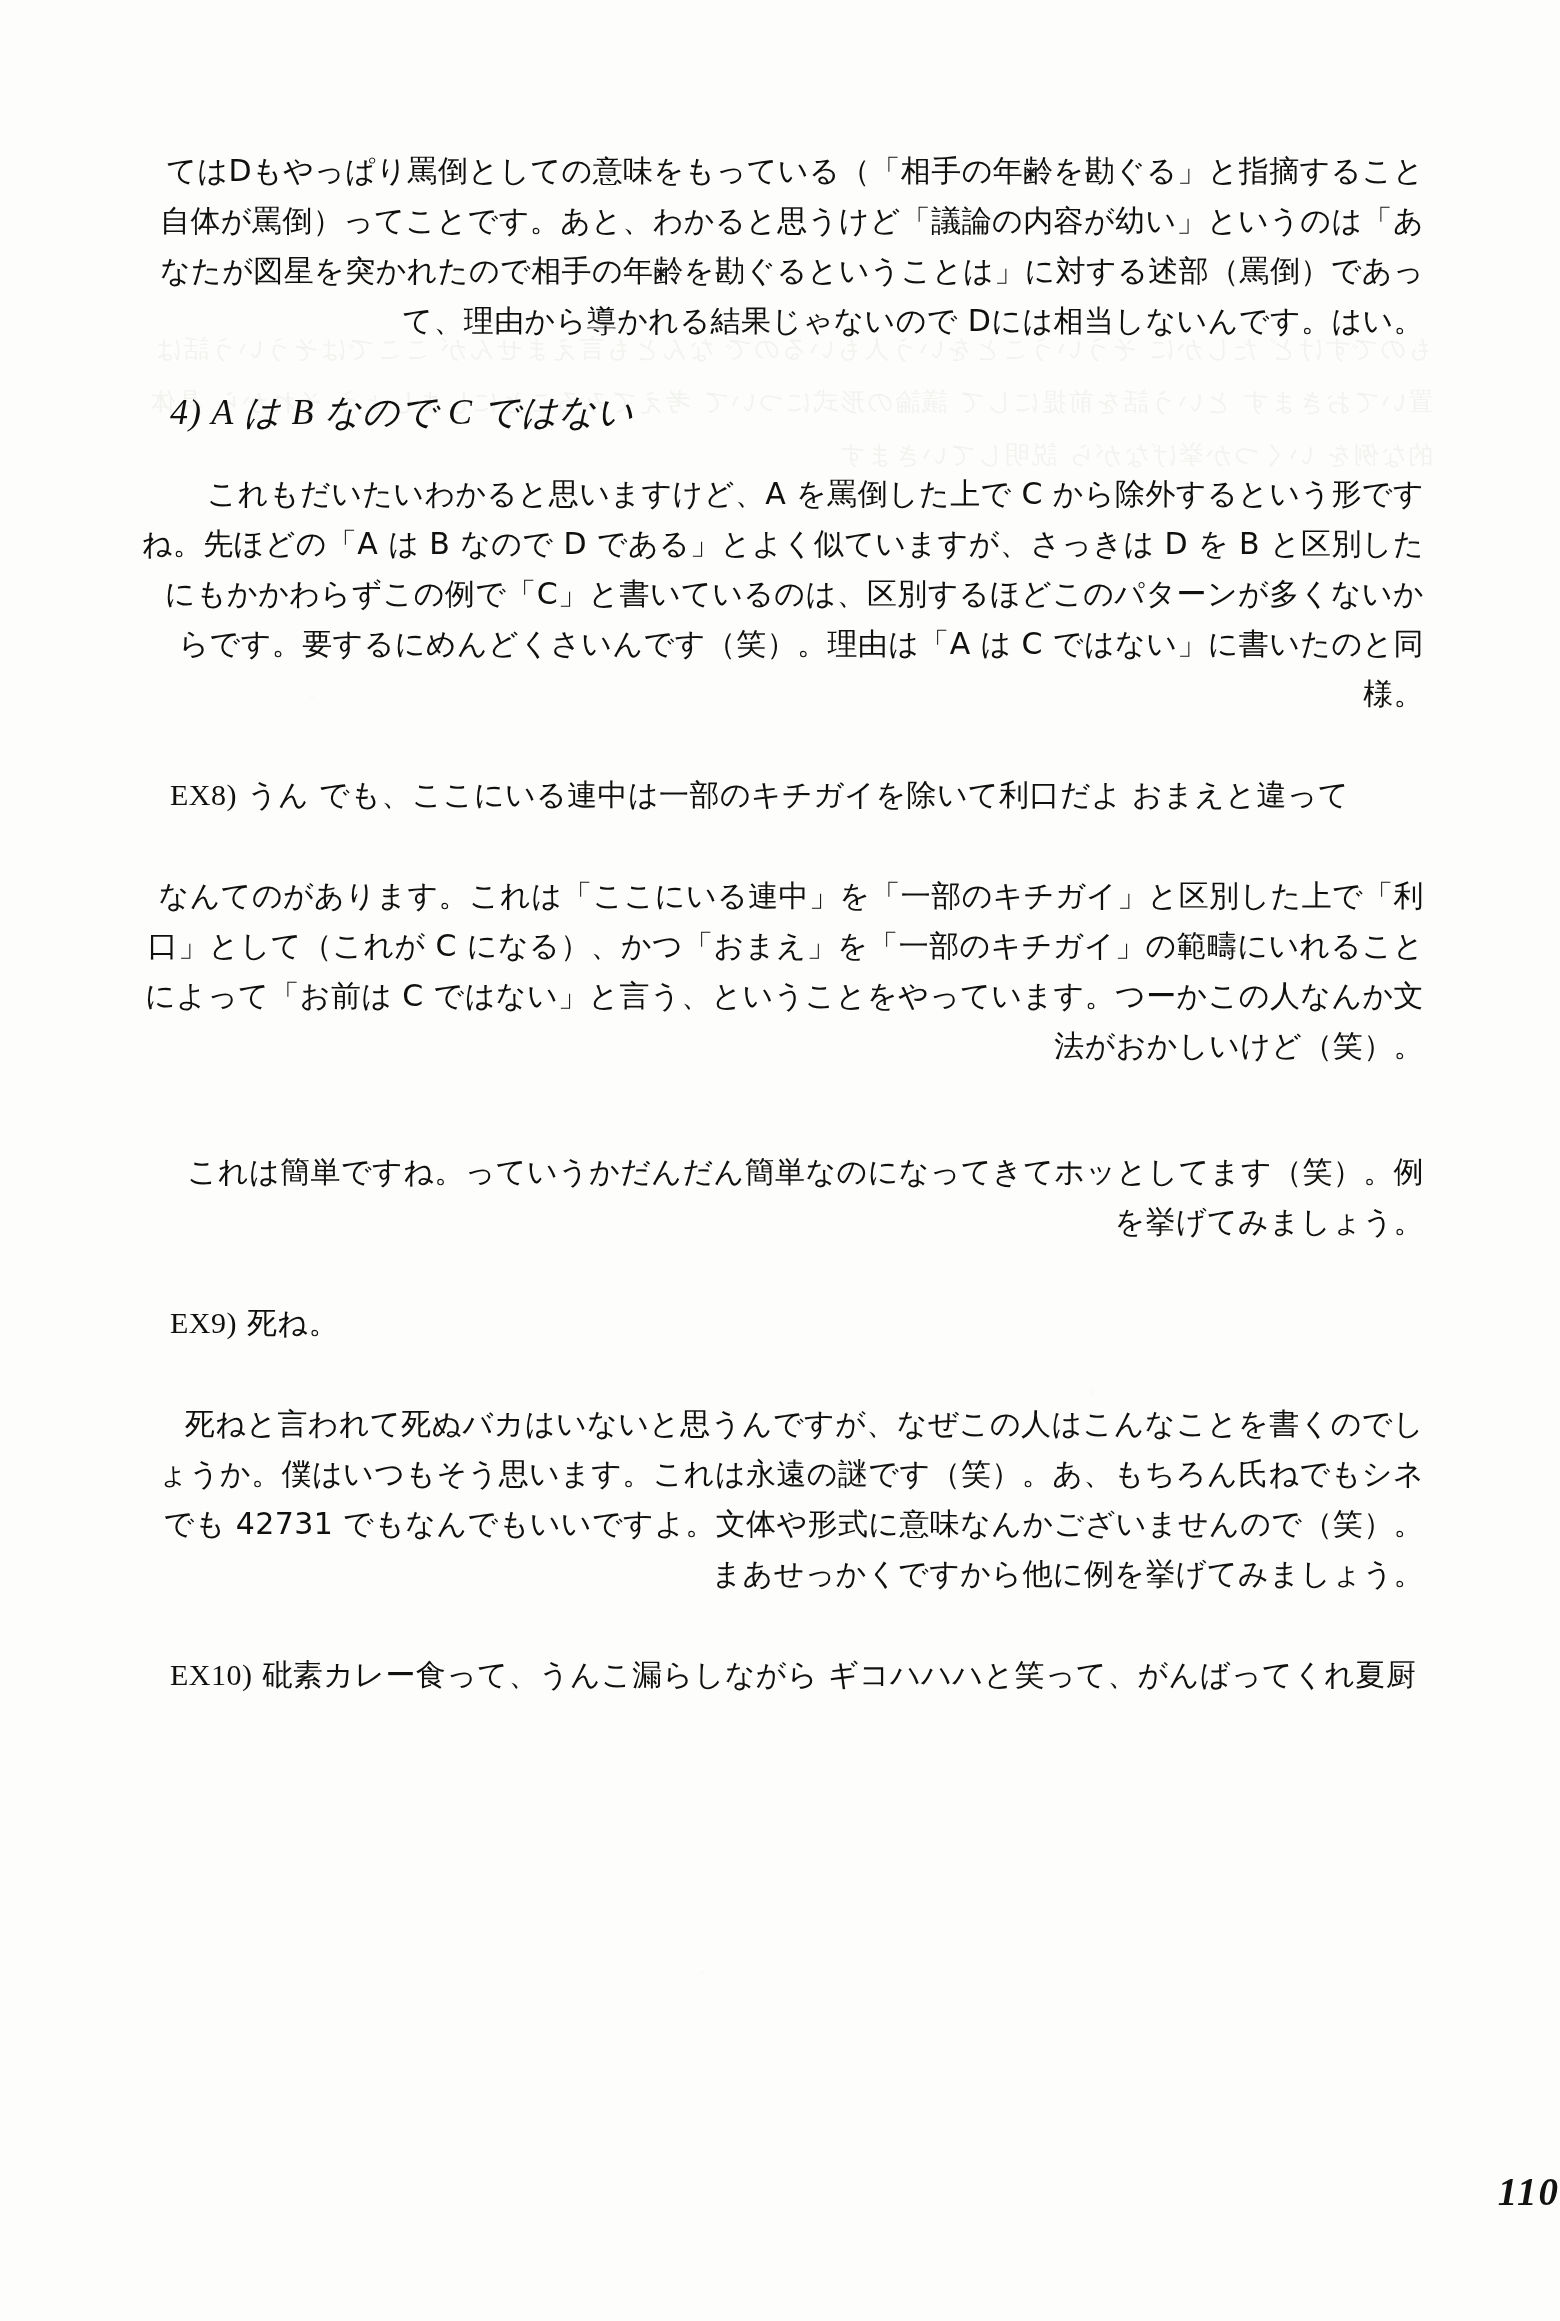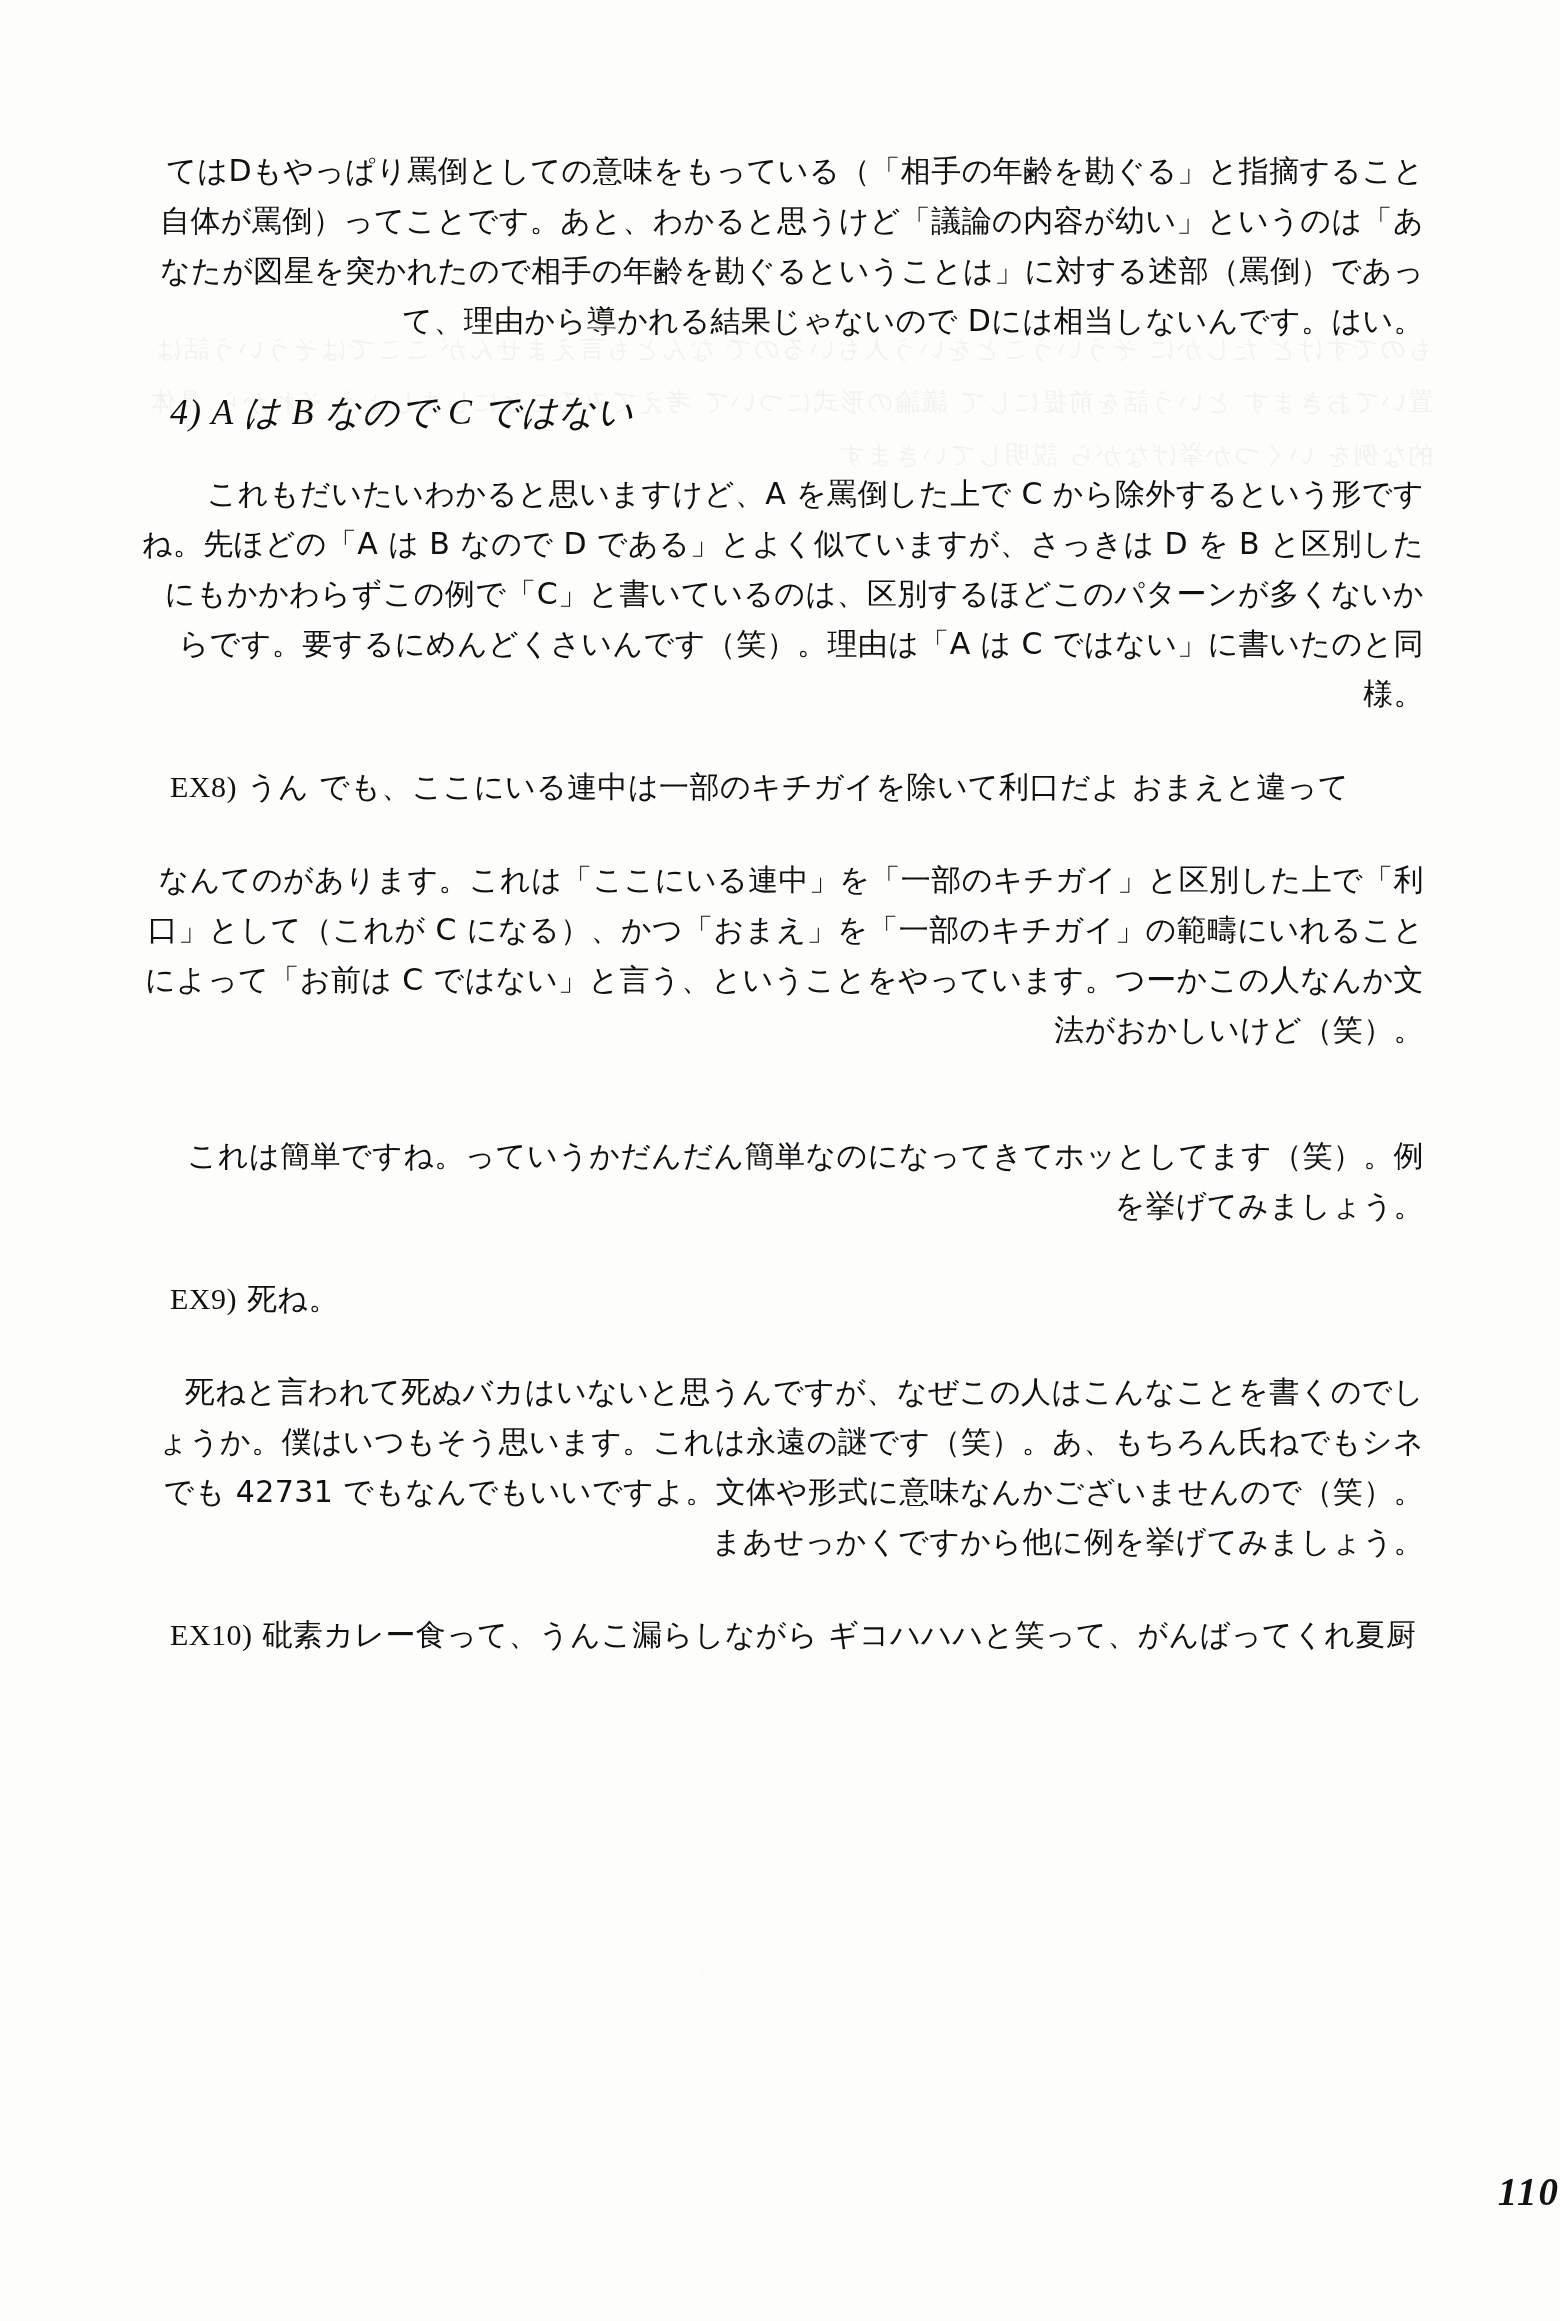--- a/index.html
+++ b/index.html
@@ -71,21 +71,21 @@
     font-style: italic;
     font-family: "Liberation Serif", "DejaVu Serif", serif;
     font-weight: 400;
     letter-spacing: 1px;
     padding-left: 33px;
     color: #101010;
   }
   p.example {
     margin: 0;
     font-size: 30px;
-    line-height: 50px;
+    line-height: 66px;
     padding-left: 33px;
     letter-spacing: 0.4px;
     font-family: "DejaVu Sans", "Liberation Sans", sans-serif;
     color: #101010;
   }
   p.example .ex-label {
     font-family: "Liberation Serif", "DejaVu Serif", serif;
     letter-spacing: 0.5px;
   }
   .pagenum {

